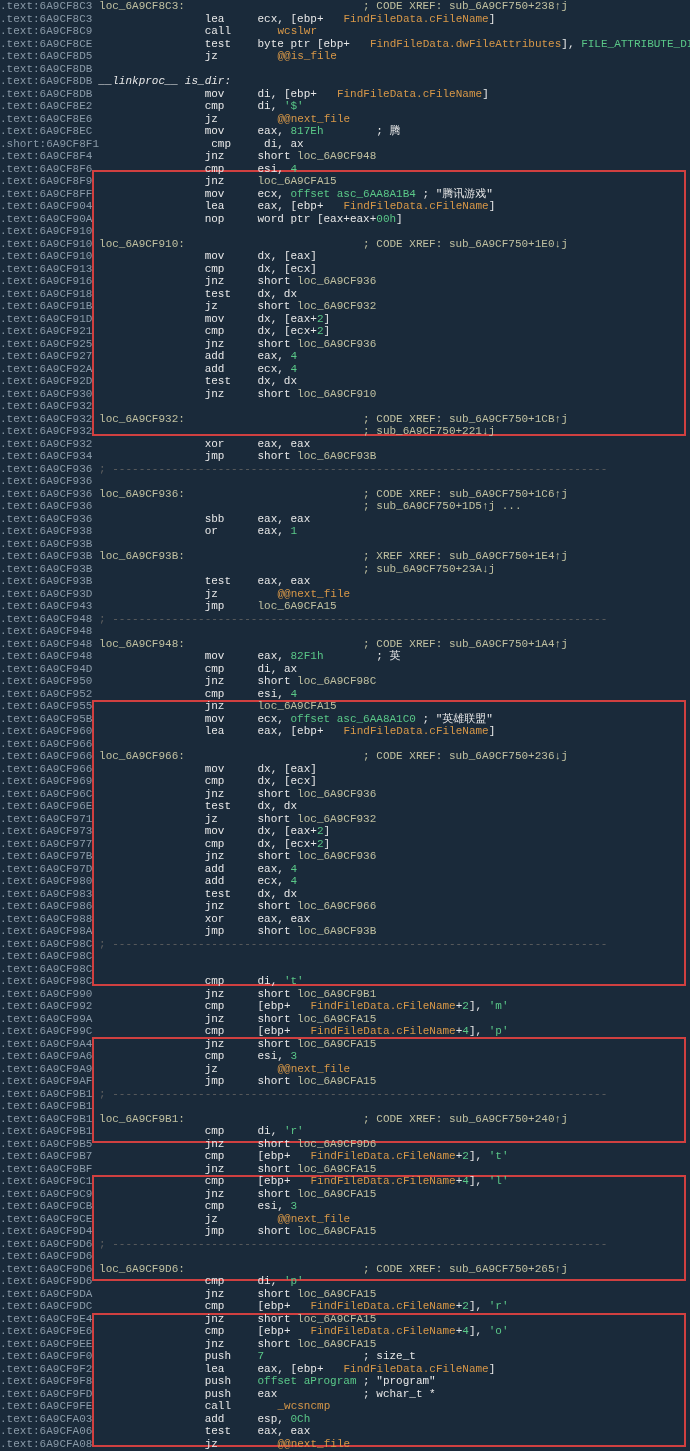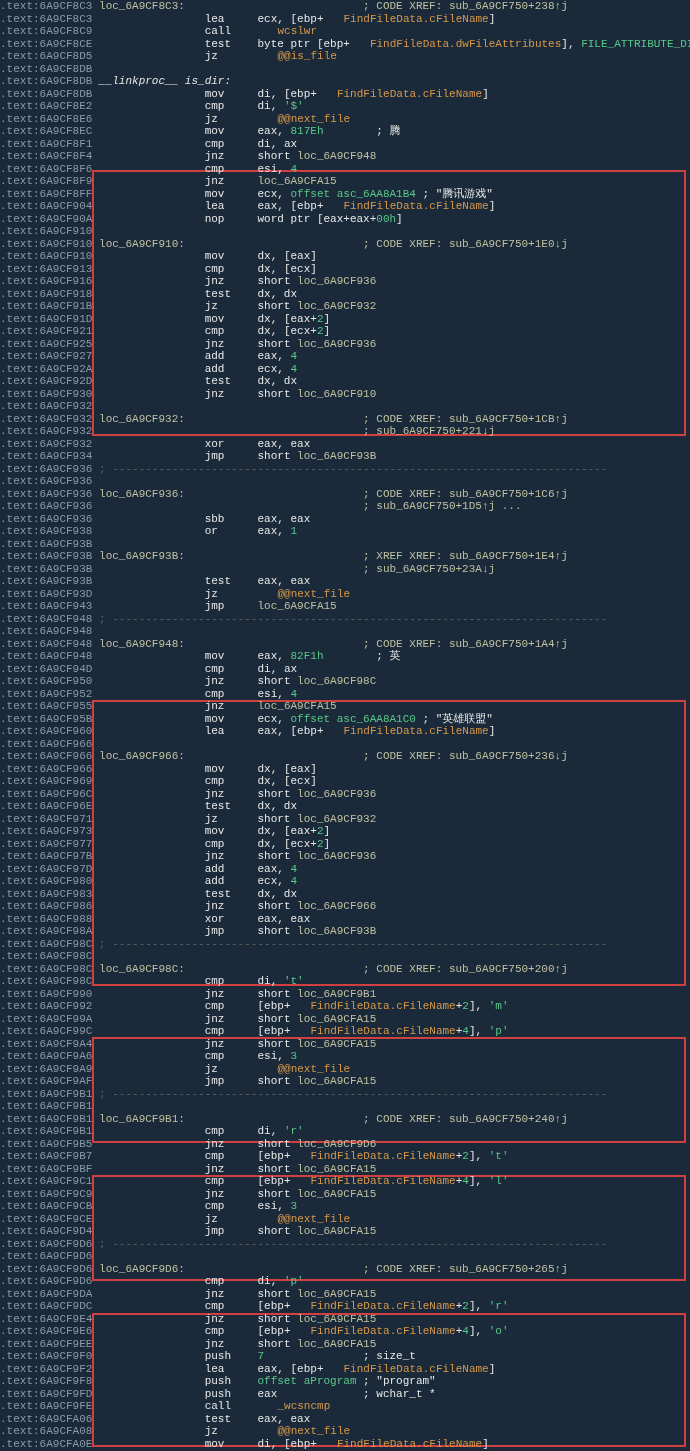--- a/index.html
+++ b/index.html
@@ -59,21 +59,21 @@
     <div class="line"><span class="addr">.text:6A9CF8C3 </span><span class="content">                <span class="mnem">lea</span><span class="oper">     ecx, [ebp+<span class="cstruct">FindFileData.cFileName</span>]</span></span></div>
     <div class="line"><span class="addr">.text:6A9CF8C9 </span><span class="content">                <span class="mnem">call</span><span class="oper">    <span class="cstruct">wcslwr</span></span></span></div>
     <div class="line"><span class="addr">.text:6A9CF8CE </span><span class="content">                <span class="mnem">test</span><span class="oper">    byte ptr [ebp+<span class="cstruct">FindFileData.dwFileAttributes</span>], <span class="num">FILE_ATTRIBUTE_DIRECTORY</span></span></span></div>
     <div class="line"><span class="addr">.text:6A9CF8D5 </span><span class="content">                <span class="mnem">jz</span><span class="oper">      <span class="cstruct">@@is_file</span></span></span></div>
     <div class="line"><span class="addr">.text:6A9CF8DB </span><span class="content"></span></div>
     <div class="line"><span class="addr">.text:6A9CF8DB </span><span class="content"><span class="proclabel">__linkproc__ is_dir:</span></span></div>
     <div class="line"><span class="addr">.text:6A9CF8DB </span><span class="content">                <span class="mnem">mov</span><span class="oper">     di, [ebp+<span class="cstruct">FindFileData.cFileName</span>]</span></span></div>
     <div class="line"><span class="addr">.text:6A9CF8E2 </span><span class="content">                <span class="mnem">cmp</span><span class="oper">     di, <span class="num">'$'</span></span></span></div>
     <div class="line"><span class="addr">.text:6A9CF8E6 </span><span class="content">                <span class="mnem">jz</span><span class="oper">      <span class="cstruct">@@next_file</span></span></span></div>
     <div class="line"><span class="addr">.text:6A9CF8EC </span><span class="content">                <span class="mnem">mov</span><span class="oper">     eax, <span class="num">817Eh</span>        ; 腾</span></span></div>
-    <div class="line"><span class="addr">.text:6A9CF8F1 </span><span class="content">                <span class="mnem">cmp</span><span class="oper">     di, ax</span></span></div>
+    <div class="line"><span class="addr">.short:6A9CF8F1 </span><span class="content">                <span class="mnem">cmp</span><span class="oper">     di, ax</span></span></div>
     <div class="line"><span class="addr">.text:6A9CF8F4 </span><span class="content">                <span class="mnem">jnz</span><span class="oper">     short <span class="label">loc_6A9CF948</span></span></span></div>
     <div class="line"><span class="addr">.text:6A9CF8F6 </span><span class="content">                <span class="mnem">cmp</span><span class="oper">     esi, <span class="num">4</span></span></span></div>
     <div class="line"><span class="addr">.text:6A9CF8F9 </span><span class="content">                <span class="mnem">jnz</span><span class="oper">     <span class="label">loc_6A9CFA15</span></span></span></div>
     <div class="line"><span class="addr">.text:6A9CF8FF </span><span class="content">                <span class="mnem">mov</span><span class="oper">     ecx, <span class="num">offset asc_6AA8A1B4</span> ; "腾讯游戏"</span></span></div>
     <div class="line"><span class="addr">.text:6A9CF904 </span><span class="content">                <span class="mnem">lea</span><span class="oper">     eax, [ebp+<span class="cstruct">FindFileData.cFileName</span>]</span></span></div>
     <div class="line"><span class="addr">.text:6A9CF90A </span><span class="content">                <span class="mnem">nop</span><span class="oper">     word ptr [eax+eax+<span class="num">00h</span>]</span></span></div>
     <div class="line"><span class="addr">.text:6A9CF910 </span><span class="content"></span></div>
     <div class="line"><span class="addr">.text:6A9CF910 </span><span class="content"><span class="label">loc_6A9CF910:</span>                           <span class="xref">; CODE XREF: sub_6A9CF750+1E0↓j</span></span></div>
     <div class="line"><span class="addr">.text:6A9CF910 </span><span class="content">                <span class="mnem">mov</span><span class="oper">     dx, [eax]</span></span></div>
     <div class="line"><span class="addr">.text:6A9CF913 </span><span class="content">                <span class="mnem">cmp</span><span class="oper">     dx, [ecx]</span></span></div>
@@ -125,21 +125,21 @@
     <div class="line"><span class="addr">.text:6A9CF977 </span><span class="content">                <span class="mnem">cmp</span><span class="oper">     dx, [ecx+<span class="num">2</span>]</span></span></div>
     <div class="line"><span class="addr">.text:6A9CF97B </span><span class="content">                <span class="mnem">jnz</span><span class="oper">     short <span class="label">loc_6A9CF936</span></span></span></div>
     <div class="line"><span class="addr">.text:6A9CF97D </span><span class="content">                <span class="mnem">add</span><span class="oper">     eax, <span class="num">4</span></span></span></div>
     <div class="line"><span class="addr">.text:6A9CF980 </span><span class="content">                <span class="mnem">add</span><span class="oper">     ecx, <span class="num">4</span></span></span></div>
     <div class="line"><span class="addr">.text:6A9CF983 </span><span class="content">                <span class="mnem">test</span><span class="oper">    dx, dx</span></span></div>
     <div class="line"><span class="addr">.text:6A9CF986 </span><span class="content">                <span class="mnem">jnz</span><span class="oper">     short <span class="label">loc_6A9CF966</span></span></span></div>
     <div class="line"><span class="addr">.text:6A9CF988 </span><span class="content">                <span class="mnem">xor</span><span class="oper">     eax, eax</span></span></div>
     <div class="line"><span class="addr">.text:6A9CF98A </span><span class="content">                <span class="mnem">jmp</span><span class="oper">     short <span class="label">loc_6A9CF93B</span></span></span></div>
     <div class="line"><span class="addr">.text:6A9CF98C </span><span class="content"><span class="dashline">; ---------------------------------------------------------------------------</span></span></div>
     <div class="line"><span class="addr">.text:6A9CF98C </span><span class="content"></span></div>
-    <div class="line"><span class="addr">.text:6A9CF98C </span><span class="content"><span class="label">loc_6A9CF98C:</span>                           <span class="xref">; CODE XREF: sub_6A9CF750+200↑j</span></span></div>
+    <div class="line"><span class="addr">.text:6A9CF98C </span></div>
     <div class="line"><span class="addr">.text:6A9CF98C </span><span class="content">                <span class="mnem">cmp</span><span class="oper">     di, <span class="num">'t'</span></span></span></div>
     <div class="line"><span class="addr">.text:6A9CF990 </span><span class="content">                <span class="mnem">jnz</span><span class="oper">     short <span class="label">loc_6A9CF9B1</span></span></span></div>
     <div class="line"><span class="addr">.text:6A9CF992 </span><span class="content">                <span class="mnem">cmp</span><span class="oper">     [ebp+<span class="cstruct">FindFileData.cFileName</span>+<span class="num">2</span>], <span class="num">'m'</span></span></span></div>
     <div class="line"><span class="addr">.text:6A9CF99A </span><span class="content">                <span class="mnem">jnz</span><span class="oper">     short <span class="label">loc_6A9CFA15</span></span></span></div>
     <div class="line"><span class="addr">.text:6A9CF99C </span><span class="content">                <span class="mnem">cmp</span><span class="oper">     [ebp+<span class="cstruct">FindFileData.cFileName</span>+<span class="num">4</span>], <span class="num">'p'</span></span></span></div>
     <div class="line"><span class="addr">.text:6A9CF9A4 </span><span class="content">                <span class="mnem">jnz</span><span class="oper">     short <span class="label">loc_6A9CFA15</span></span></span></div>
     <div class="line"><span class="addr">.text:6A9CF9A6 </span><span class="content">                <span class="mnem">cmp</span><span class="oper">     esi, <span class="num">3</span></span></span></div>
     <div class="line"><span class="addr">.text:6A9CF9A9 </span><span class="content">                <span class="mnem">jz</span><span class="oper">      <span class="cstruct">@@next_file</span></span></span></div>
     <div class="line"><span class="addr">.text:6A9CF9AF </span><span class="content">                <span class="mnem">jmp</span><span class="oper">     short <span class="label">loc_6A9CFA15</span></span></span></div>
     <div class="line"><span class="addr">.text:6A9CF9B1 </span><span class="content"><span class="dashline">; ---------------------------------------------------------------------------</span></span></div>
@@ -161,16 +161,17 @@
     <div class="line"><span class="addr">.text:6A9CF9DA </span><span class="content">                <span class="mnem">jnz</span><span class="oper">     short <span class="label">loc_6A9CFA15</span></span></span></div>
     <div class="line"><span class="addr">.text:6A9CF9DC </span><span class="content">                <span class="mnem">cmp</span><span class="oper">     [ebp+<span class="cstruct">FindFileData.cFileName</span>+<span class="num">2</span>], <span class="num">'r'</span></span></span></div>
     <div class="line"><span class="addr">.text:6A9CF9E4 </span><span class="content">                <span class="mnem">jnz</span><span class="oper">     short <span class="label">loc_6A9CFA15</span></span></span></div>
     <div class="line"><span class="addr">.text:6A9CF9E6 </span><span class="content">                <span class="mnem">cmp</span><span class="oper">     [ebp+<span class="cstruct">FindFileData.cFileName</span>+<span class="num">4</span>], <span class="num">'o'</span></span></span></div>
     <div class="line"><span class="addr">.text:6A9CF9EE </span><span class="content">                <span class="mnem">jnz</span><span class="oper">     short <span class="label">loc_6A9CFA15</span></span></span></div>
     <div class="line"><span class="addr">.text:6A9CF9F0 </span><span class="content">                <span class="mnem">push</span><span class="oper">    <span class="num">7</span>               ; size_t</span></span></div>
     <div class="line"><span class="addr">.text:6A9CF9F2 </span><span class="content">                <span class="mnem">lea</span><span class="oper">     eax, [ebp+<span class="cstruct">FindFileData.cFileName</span>]</span></span></div>
     <div class="line"><span class="addr">.text:6A9CF9F8 </span><span class="content">                <span class="mnem">push</span><span class="oper">    <span class="num">offset aProgram</span> ; "program"</span></span></div>
     <div class="line"><span class="addr">.text:6A9CF9FD </span><span class="content">                <span class="mnem">push</span><span class="oper">    eax             ; wchar_t *</span></span></div>
     <div class="line"><span class="addr">.text:6A9CF9FE </span><span class="content">                <span class="mnem">call</span><span class="oper">    <span class="cstruct">_wcsncmp</span></span></span></div>
+    <div class="line"><span class="addr">.text:6A9CFA03 </span><span class="content">                <span class="mnem">add</span><span class="oper">     esp, <span class="num">0Ch</span></span></span></div>
     <div class="line"><span class="addr">.text:6A9CFA06 </span><span class="content">                <span class="mnem">test</span><span class="oper">    eax, eax</span></span></div>
     <div class="line"><span class="addr">.text:6A9CFA08 </span><span class="content">                <span class="mnem">jz</span><span class="oper">      <span class="cstruct">@@next_file</span></span></span></div>
     <div class="line"><span class="addr">.text:6A9CFA0E </span><span class="content">                <span class="mnem">mov</span><span class="oper">     di, [ebp+<span class="cstruct">FindFileData.cFileName</span>]</span></span></div>
   </div>
 
 </body></html>

